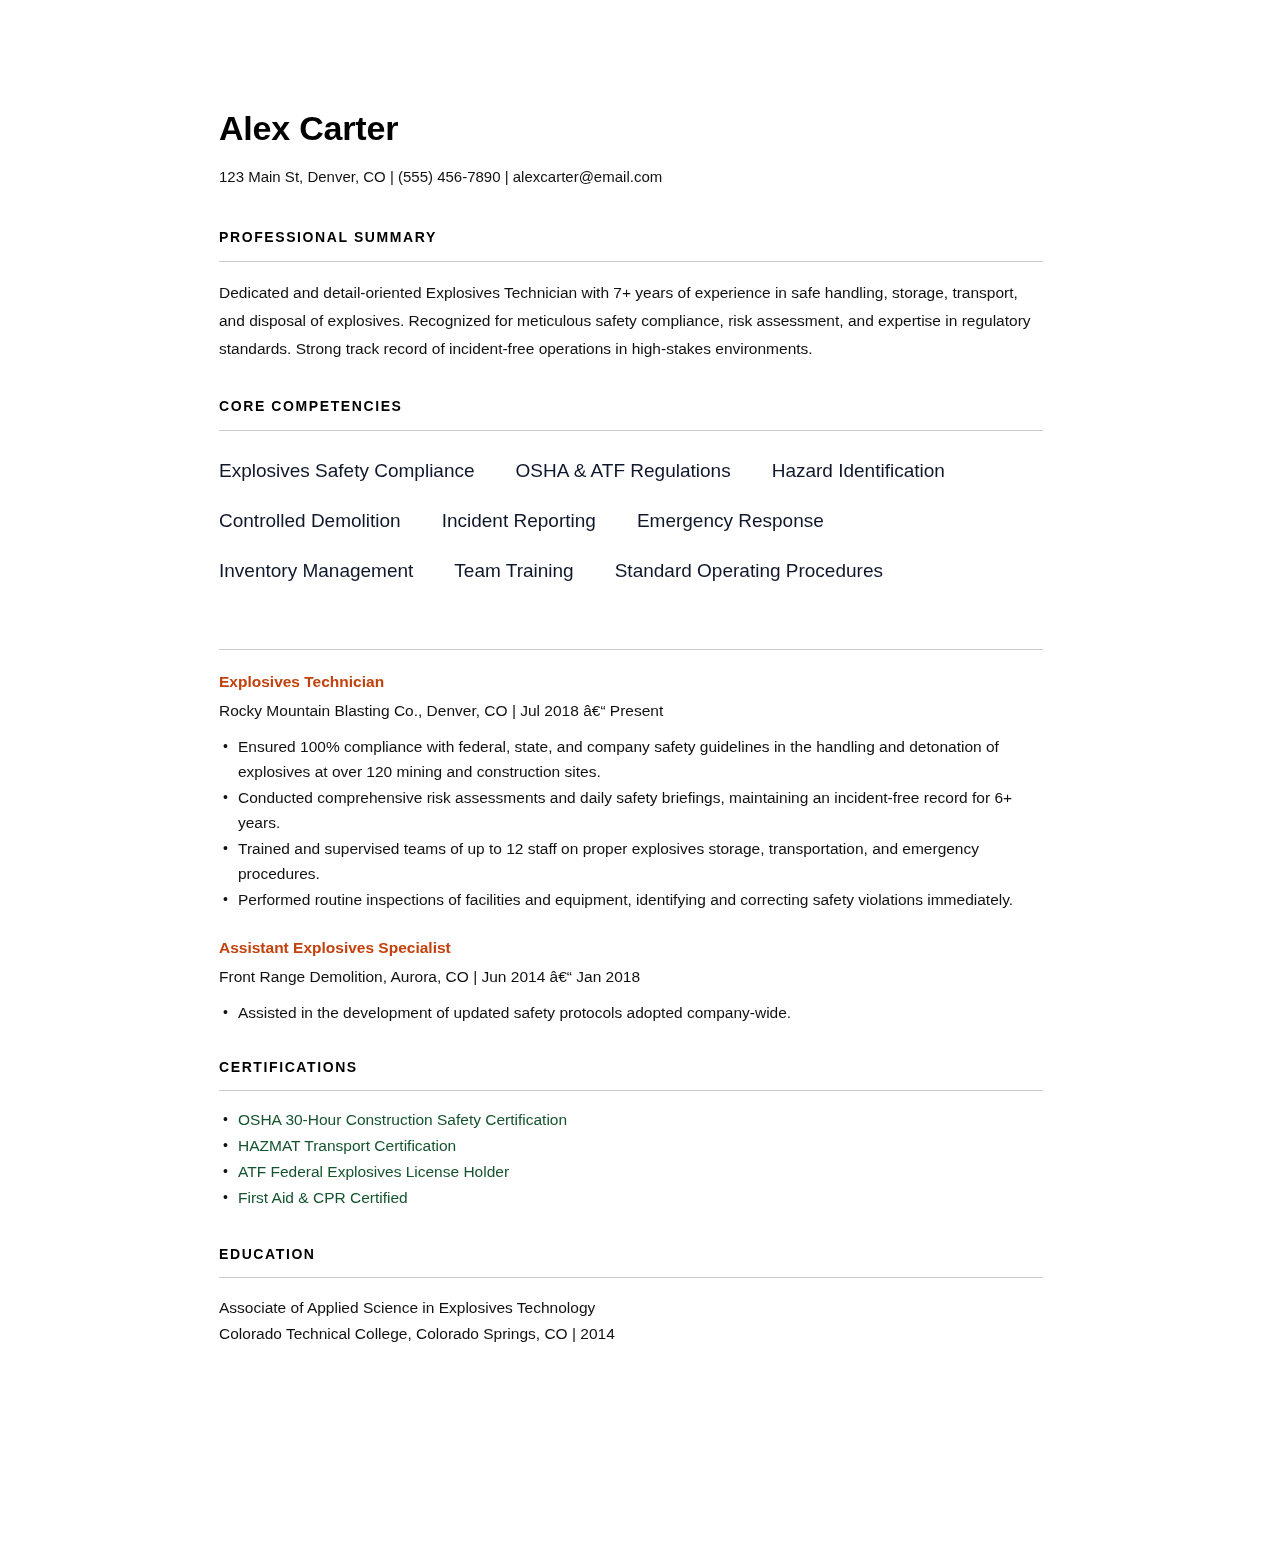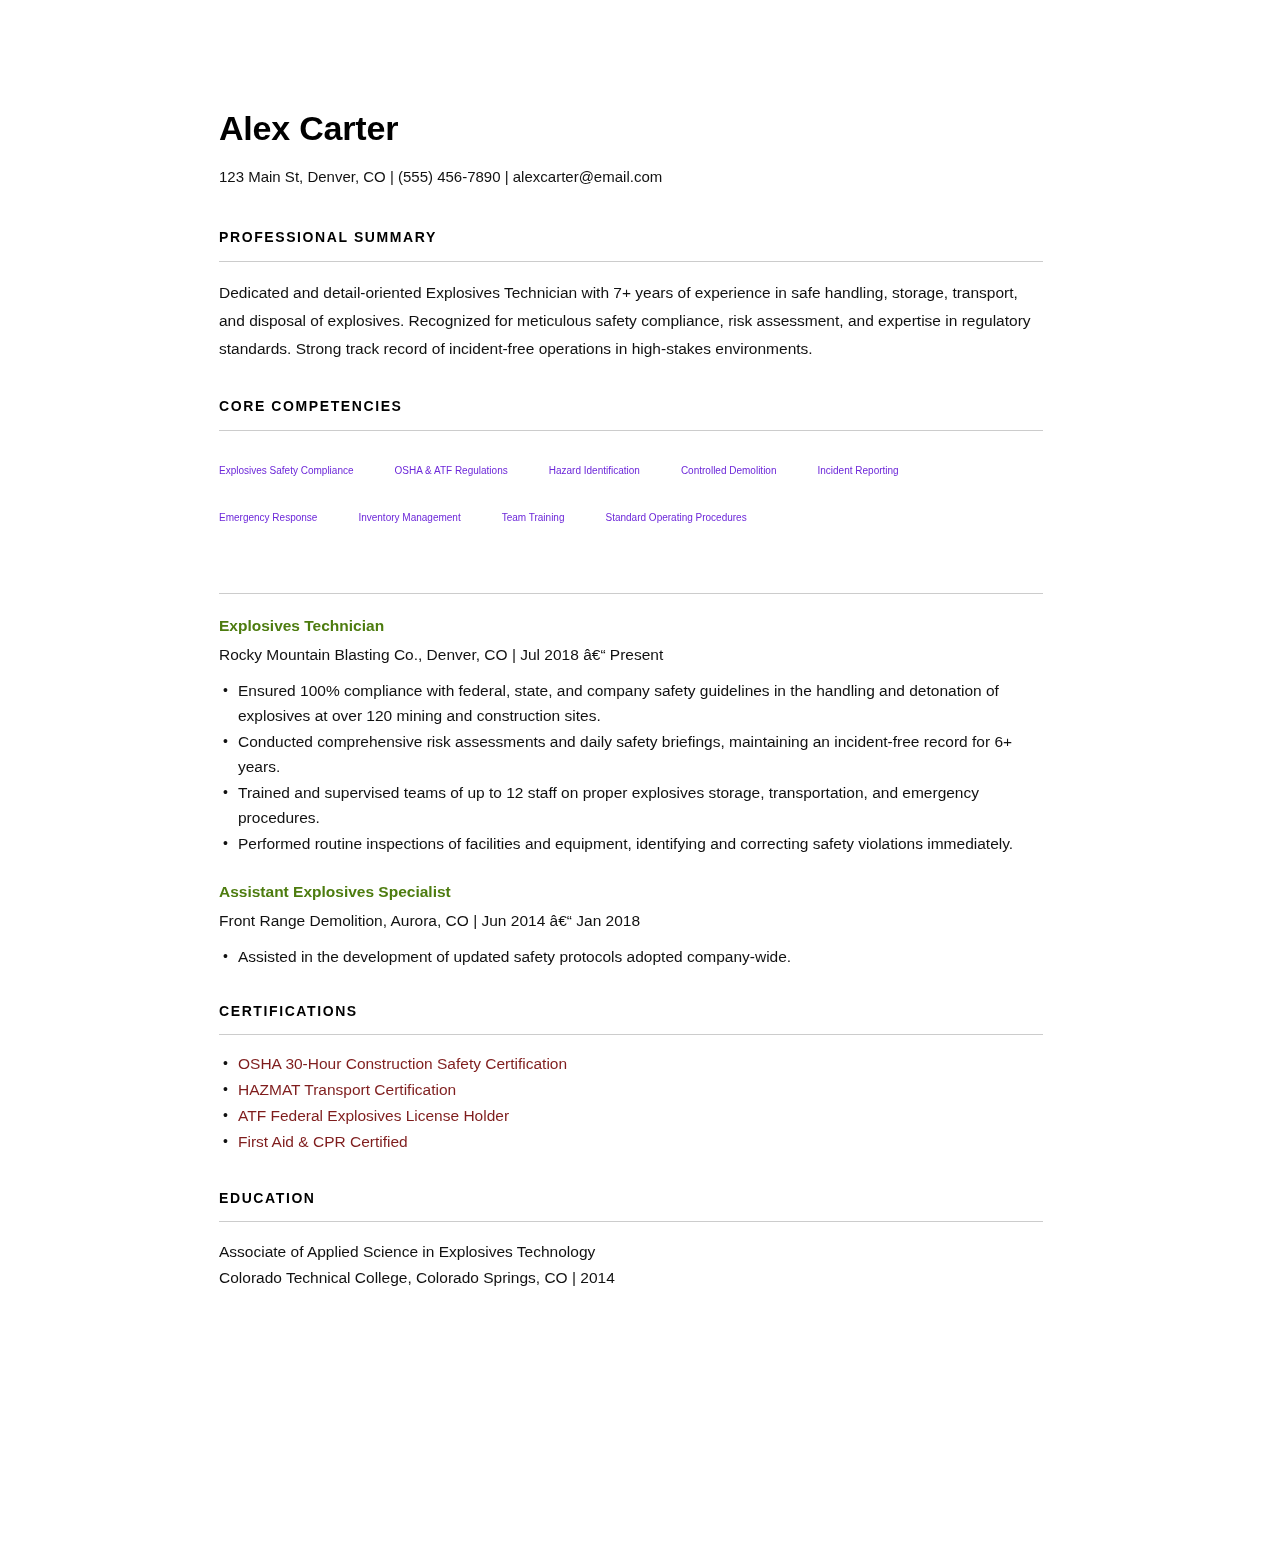--- a/index.html
+++ b/index.html
@@ -88,38 +88,38 @@
 
   
   .competencies {
     padding-top: 18px;
     width: 824px;
     line-height: 44px;
     font-size: 0;
   }
   .competency {
     display: inline-block;
-    font-size: 10px;
+    font-size: 19px;
     line-height: 44px;
-    color: #6d28d9;
+    color: #0f172a;
     margin-right: 41px;
     white-space: nowrap;
   }
 
   
   .job {
     padding-top: 22px;
   }
   .job + .job {
     padding-top: 26px;
   }
   .job-title {
     font-size: 15.5px;
     font-weight: bold;
-    color: #4d7c0f;
+    color: #c2410c;
     margin: 0;
     line-height: 1.35;
   }
   .job-meta {
     font-size: 15.5px;
     font-weight: normal;
     color: #111111;
     margin: 0;
     padding-top: 8px;
     line-height: 1.35;
@@ -150,21 +150,21 @@
   
   ul.cert-list {
     list-style: none;
     margin: 0;
     padding: 16px 0 0 0;
   }
   ul.cert-list > li {
     position: relative;
     font-size: 15.5px;
     line-height: 25.8px;
-    color: #7f1d1d;
+    color: #14532d;
     padding-left: 19px;
     margin: 0;
   }
   ul.cert-list > li::before {
     content: "\2022";
     position: absolute;
     left: 4px;
     top: 0;
     font-size: 14px;
     line-height: 25.8px;

